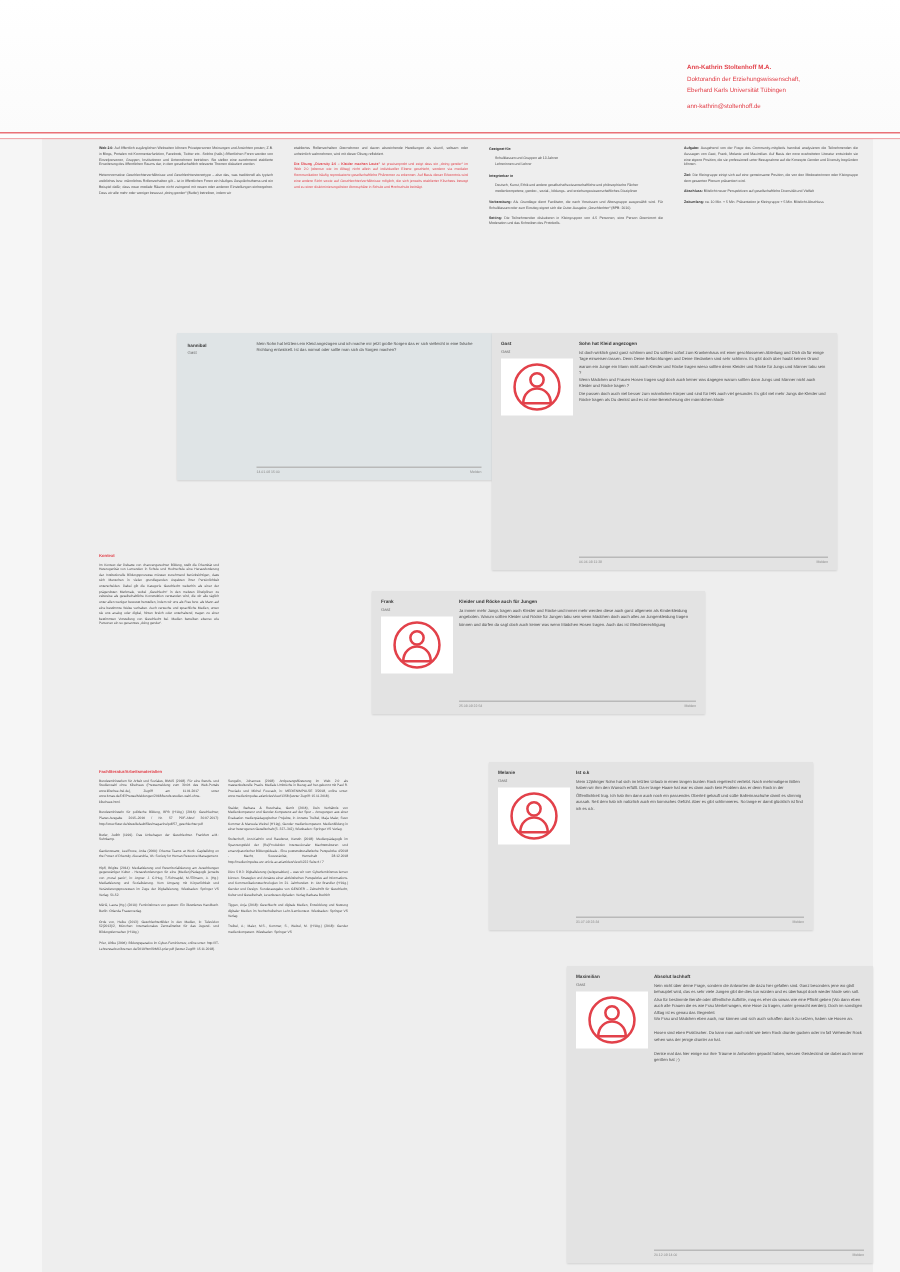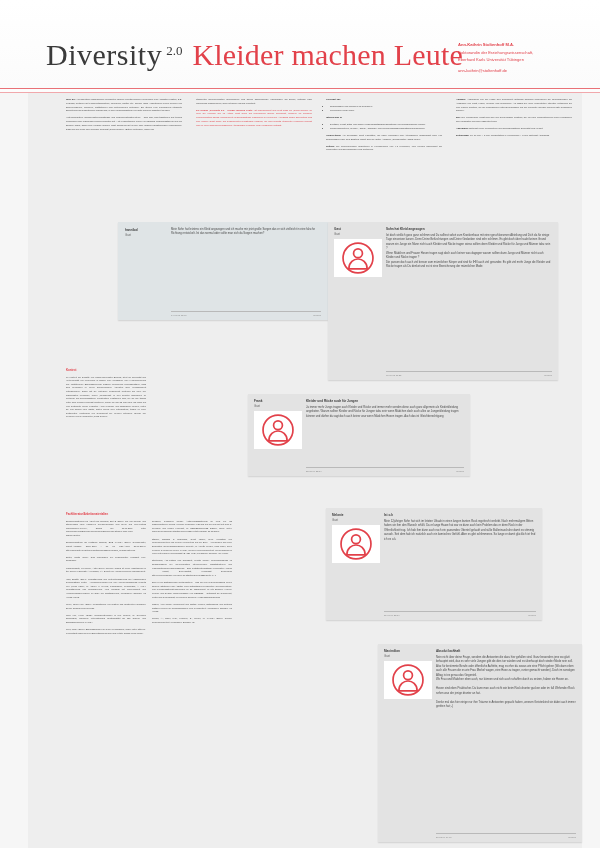--- a/index.html
+++ b/index.html
@@ -126,25 +126,20 @@
   #card-frank{left:248px;top:394px;width:222px;height:82px;}
   #card-melanie{left:326px;top:508px;width:216px;height:112px;}
   #card-maximilian{left:378px;top:644px;width:204px;height:198px;}
 </style>
 </head>
 <body>
 
 <div class="poster">
 
   <div class="header">
-    <div class="title-wrap">
-      <span class="t-diversity">Diversity</span>
-      <span class="t-sup">2.0</span>
-      <span class="t-main">Kleider machen Leute</span>
-    </div>
     <div class="author">
       <div class="nm">Ann-Kathrin Stoltenhoff M.A.</div>
       <div>Doktorandin der Erziehungswissenschaft,</div>
       <div>Eberhard Karls Universität Tübingen</div>
       <span class="mail">ann-kathrin@stoltenhoff.de</span>
     </div>
   </div>
   <div class="rule rule-top"></div>
   <div class="rule rule-bot"></div>
 

